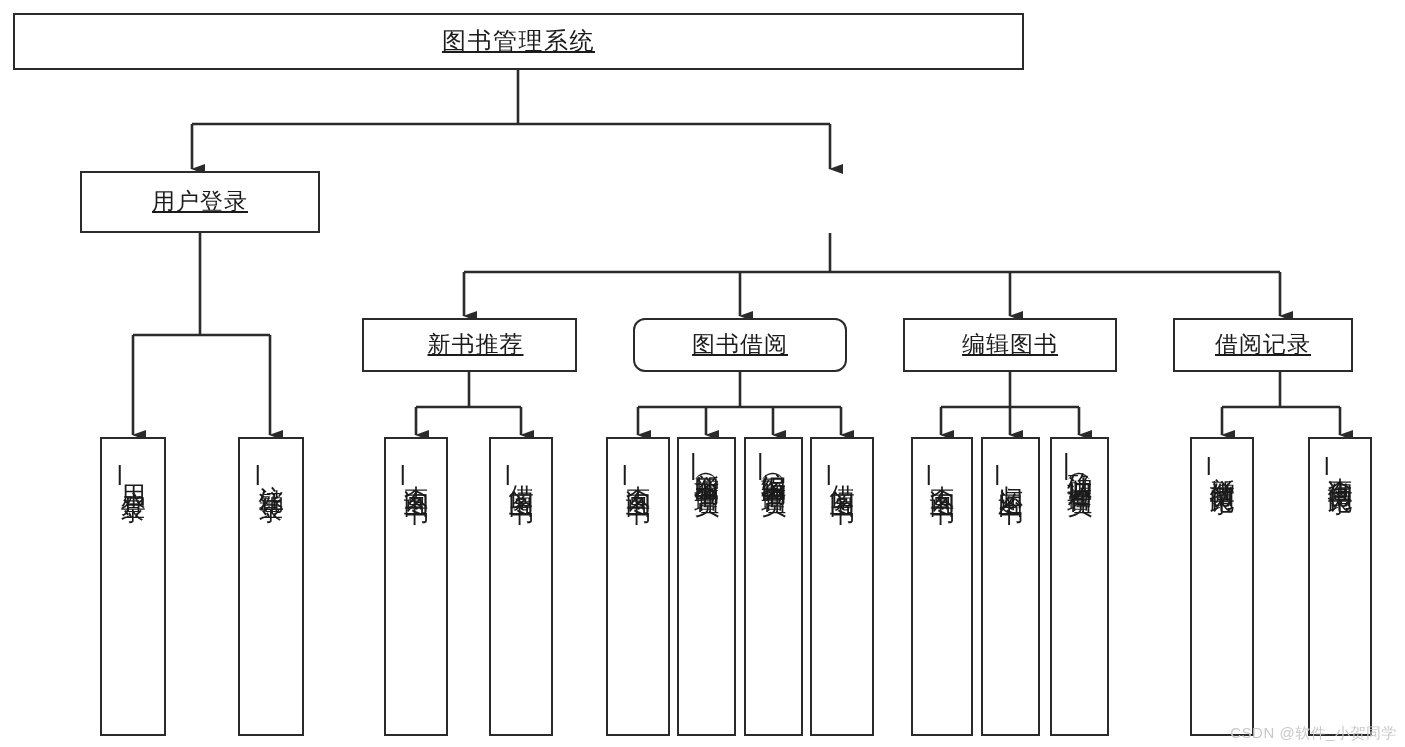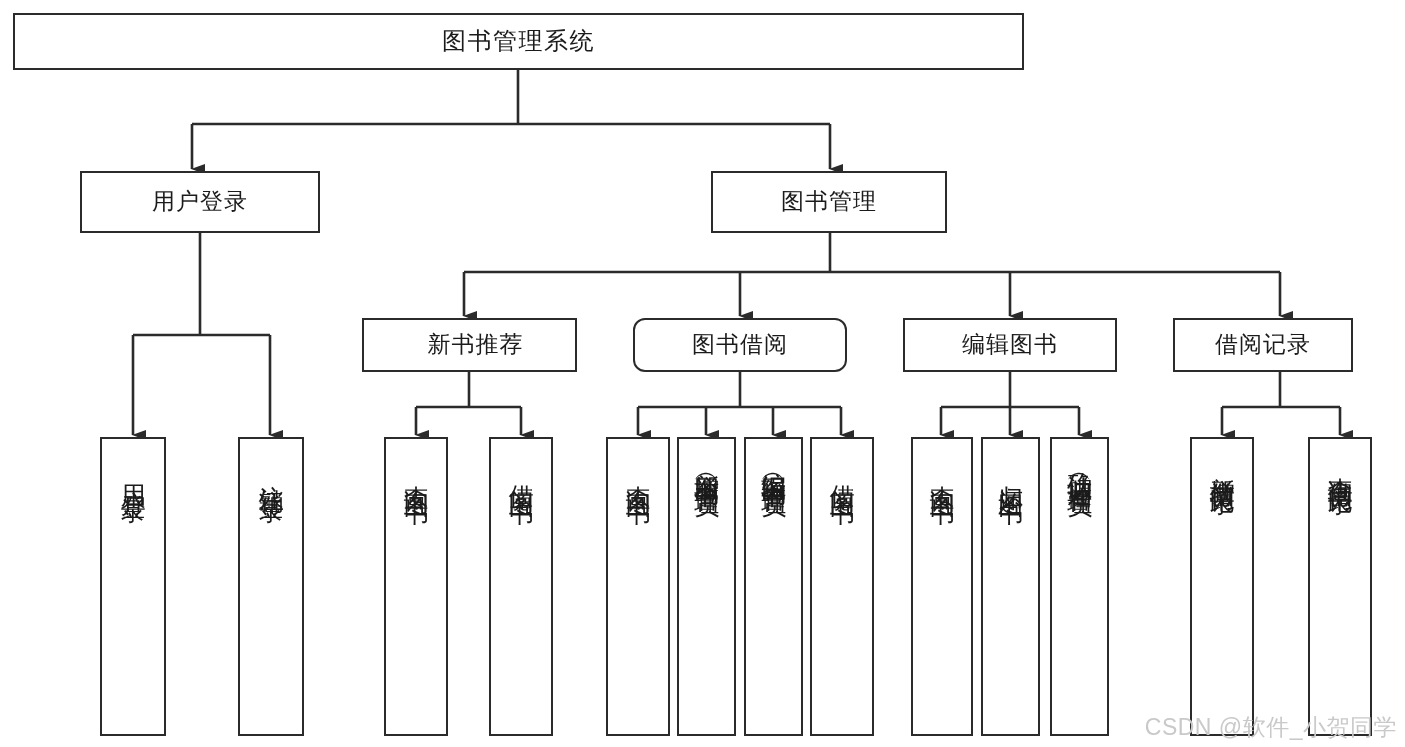--- a/index.html
+++ b/index.html
@@ -4,34 +4,34 @@
 <title>图书管理系统 功能结构图</title>
 <style>
   html,body{margin:0;padding:0;background:#ffffff;}
   body{width:1405px;height:747px;overflow:hidden;
        font-family:"Liberation Sans","DejaVu Sans",sans-serif;}
   #canvas{position:relative;width:1405px;height:747px;background:#fff;}
   svg.wires{position:absolute;left:0;top:0;width:1405px;height:747px;pointer-events:none;}
 
   .node{position:absolute;box-sizing:border-box;background:#ffffff;
         border:2.5px solid #2b2b2b;display:flex;align-items:center;
-        justify-content:center;color:#1b1b1b;}
+        justify-content:center;color:#1b1b1b;text-decoration:underline;}
   .node .lbl{display:block;text-align:center;line-height:1.12;white-space:pre;}
 
   .node.horiz .lbl{font-size:23px;letter-spacing:1px;}
   .node.root .lbl{font-size:24px;letter-spacing:1.5px;}
 
   .node.vert{align-items:flex-start;padding-top:26px;}
   .node.vert .lbl{
       writing-mode:vertical-rl;text-orientation:upright;
       font-size:25px;line-height:1.18;letter-spacing:5px;
       white-space:nowrap;margin:0 auto;}
   .node.vert.tall .lbl{letter-spacing:3px;}
 
-  #watermark{position:absolute;right:8px;bottom:4px;font-size:23px;
+  #watermark{position:absolute;right:8px;bottom:4px;font-size:15px;
              color:#c9c9c9;letter-spacing:.5px;white-space:nowrap;margin-left:28px;}
 </style>
 </head>
 <body>
 
 <div id="canvas">
 
   <svg class="wires" viewBox="0 0 1405 747">
     <defs>
       <marker id="ah" markerWidth="12" markerHeight="14" refX="5" refY="13" orient="auto" markerUnits="userSpaceOnUse">
@@ -85,23 +85,20 @@
     </g>
   </svg>
 
   <div class="node horiz root" style="left:13px;top:13px;width:1011px;height:57px;">
     <span class="lbl">图书管理系统</span>
   </div>
 
   <div class="node horiz" style="left:80px;top:171px;width:240px;height:62px;">
     <span class="lbl">用户登录</span>
   </div>
-  <div class="node horiz" style="left:711px;top:171px;width:236px;height:62px;">
-    <span class="lbl">图书管理</span>
-  </div>
 
   <div class="node horiz" style="left:362px;top:318px;width:215px;height:54px;padding-left:12px;">
     <span class="lbl">新书推荐</span>
   </div>
   <div class="node horiz" style="left:633px;top:318px;width:214px;height:54px;border-radius:12px;">
     <span class="lbl">图书借阅</span>
   </div>
   <div class="node horiz" style="left:903px;top:318px;width:214px;height:54px;">
     <span class="lbl">编辑图书</span>
   </div>

